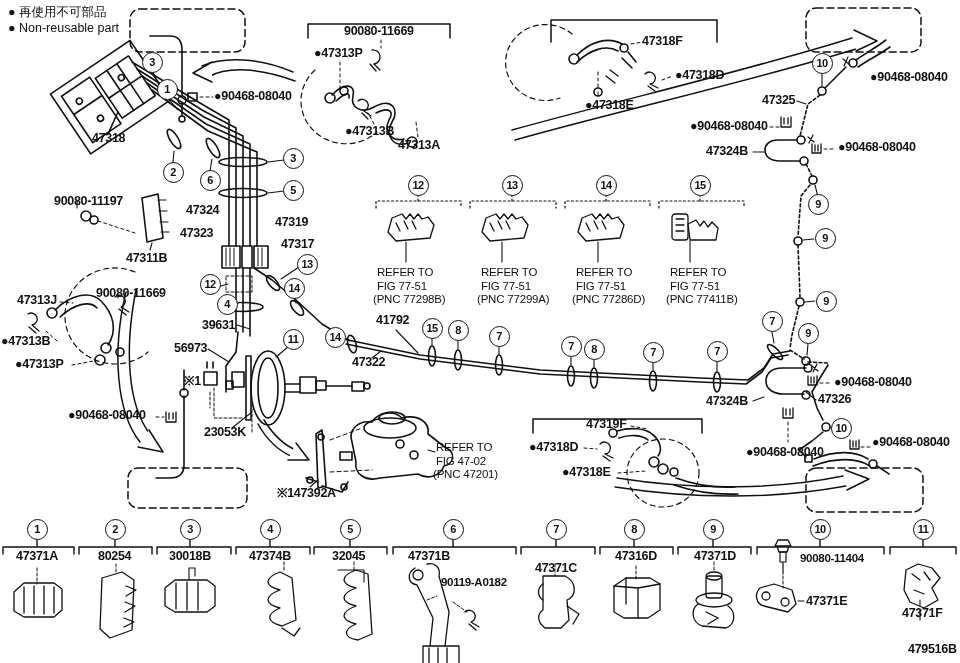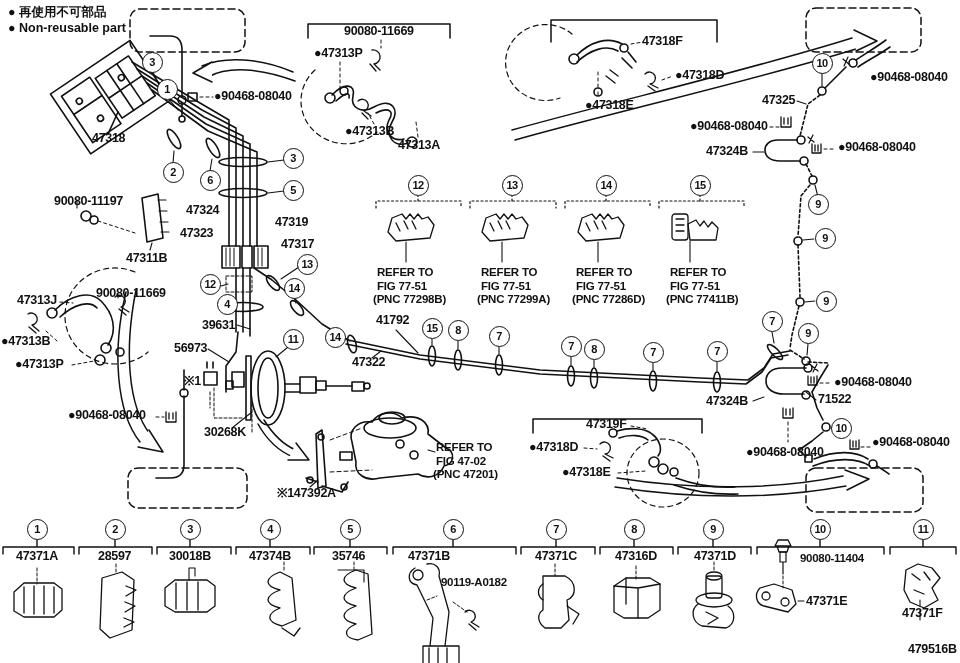--- a/index.html
+++ b/index.html
@@ -4,22 +4,22 @@
 <style>
   html,body{margin:0;padding:0}
   body{width:960px;height:663px;position:relative;background:#fff;color:#111;
        font-family:"Liberation Sans",sans-serif;overflow:hidden}
   svg{position:absolute;left:0;top:0}
   .lbl{position:absolute;font-weight:bold;font-size:12.5px;letter-spacing:-.3px;white-space:nowrap;line-height:13px}
   .sm{font-size:11.5px}
   .marker{position:absolute;width:21px;height:21px;margin:-10.5px 0 0 -10.5px;border:1.7px solid #111;
           border-radius:50%;background:#fff;display:flex;align-items:center;justify-content:center;
           font-size:11px;font-weight:bold;letter-spacing:-.6px;box-sizing:border-box}
-  .refer{position:absolute;font-weight:bold;font-size:11.5px;line-height:13.5px;letter-spacing:-.2px;white-space:nowrap}
-  .legend{position:absolute;font-weight:bold;font-size:12.5px;white-space:nowrap}
+  .refer{position:absolute;font-weight:normal;font-size:11.5px;line-height:13.5px;letter-spacing:-.2px;white-space:nowrap}
+  .legend{position:absolute;font-weight:normal;font-size:12.5px;white-space:nowrap}
 </style>
 </head>
 <body>
 
 <svg width="960" height="663" viewBox="0 0 960 663" fill="none" stroke="#111" stroke-width="1.6" stroke-linecap="round" stroke-linejoin="round">
 
   <g stroke-dasharray="7 4" stroke-width="1.5">
     <rect x="130" y="9" width="115" height="43" rx="10"></rect>
     <rect x="806" y="8" width="115" height="44" rx="10"></rect>
     <rect x="128" y="468" width="119" height="40" rx="10"></rect>
@@ -435,25 +435,25 @@
 <div class="lbl" style="left:281px;top:238px">47317</div>
 <div class="lbl" style="left:126px;top:252px">47311B</div>
 <div class="lbl" style="left:17px;top:294px">47313J</div>
 <div class="lbl" style="left:96px;top:287px">90080-11669</div>
 <div class="lbl" style="left:1px;top:335px">●47313B</div>
 <div class="lbl" style="left:15px;top:358px">●47313P</div>
 <div class="lbl" style="left:68px;top:409px">●90468-08040</div>
 <div class="lbl" style="left:202px;top:319px">39631</div>
 <div class="lbl" style="left:174px;top:342px">56973</div>
 <div class="lbl" style="left:184px;top:375px">※1</div>
-<div class="lbl" style="left:204px;top:426px">30268K</div>
+<div class="lbl" style="left:204px;top:426px">23053K</div>
 <div class="lbl" style="left:376px;top:314px">41792</div>
 <div class="lbl" style="left:352px;top:356px">47322</div>
 <div class="lbl" style="left:706px;top:395px">47324B</div>
-<div class="lbl" style="left:818px;top:393px">71522</div>
+<div class="lbl" style="left:818px;top:393px">47326</div>
 <div class="lbl" style="left:834px;top:376px">●90468-08040</div>
 <div class="lbl" style="left:872px;top:436px">●90468-08040</div>
 <div class="lbl" style="left:746px;top:446px">●90468-08040</div>
 <div class="lbl" style="left:586px;top:418px">47319F</div>
 <div class="lbl" style="left:529px;top:441px">●47318D</div>
 <div class="lbl" style="left:562px;top:466px">●47318E</div>
 <div class="lbl" style="left:277px;top:487px">※147392A</div>
 <div class="lbl" style="left:908px;top:643px">479516B</div>
 
 <div class="refer" style="left:377px;top:266px">
@@ -520,24 +520,24 @@
 <div class="marker" style="left:270px;top:529px">4</div>
 <div class="marker" style="left:350px;top:529px">5</div>
 <div class="marker" style="left:453px;top:529px">6</div>
 <div class="marker" style="left:556px;top:529px">7</div>
 <div class="marker" style="left:634px;top:529px">8</div>
 <div class="marker" style="left:713px;top:529px">9</div>
 <div class="marker" style="left:820px;top:529px">10</div>
 <div class="marker" style="left:923px;top:529px">11</div>
 
 <div class="lbl" style="left:16px;top:550px">47371A</div>
-<div class="lbl" style="left:98px;top:550px">28597</div>
+<div class="lbl" style="left:98px;top:550px">80254</div>
 <div class="lbl" style="left:169px;top:550px">30018B</div>
 <div class="lbl" style="left:249px;top:550px">47374B</div>
-<div class="lbl" style="left:332px;top:550px">35746</div>
+<div class="lbl" style="left:332px;top:550px">32045</div>
 <div class="lbl" style="left:408px;top:550px">47371B</div>
 <div class="lbl sm" style="left:441px;top:576px">90119-A0182</div>
-<div class="lbl" style="left:535px;top:550px">47371C</div>
+<div class="lbl" style="left:535px;top:562px">47371C</div>
 <div class="lbl" style="left:615px;top:550px">47316D</div>
 <div class="lbl" style="left:694px;top:550px">47371D</div>
 <div class="lbl sm" style="left:800px;top:552px">90080-11404</div>
 <div class="lbl" style="left:806px;top:595px">47371E</div>
 <div class="lbl" style="left:902px;top:607px">47371F</div>
 
 </body></html>

